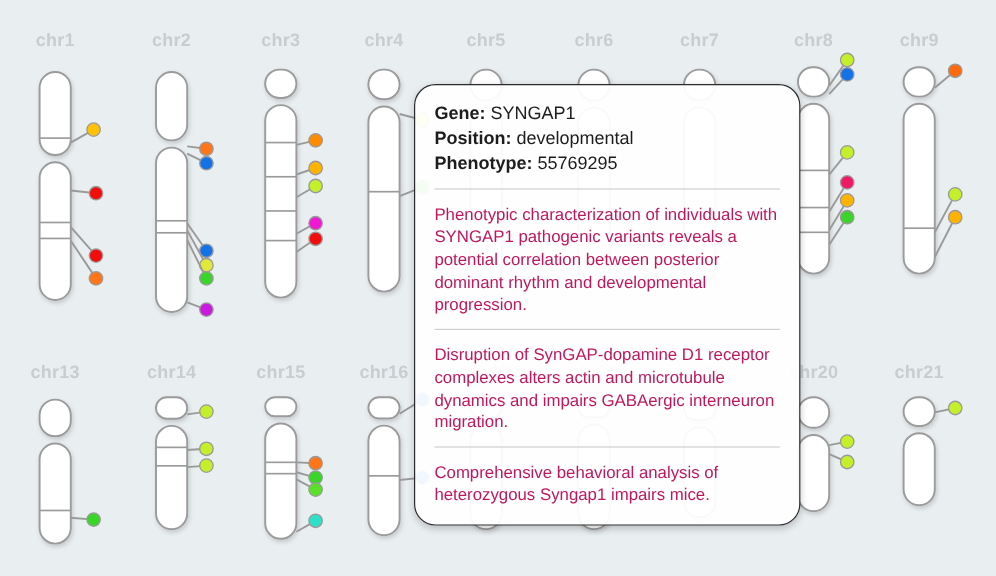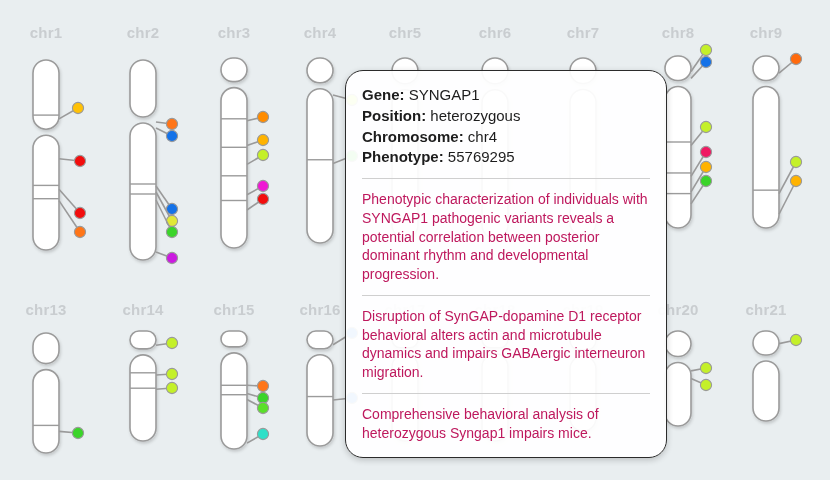--- a/index.html
+++ b/index.html
@@ -303,35 +303,31 @@
   </svg>
 
   <div id="tooltip">
     <div class="tt-head">
       <div class="tt-row">
         <span class="tt-key">Gene:</span>
         <span class="tt-val">SYNGAP1</span>
       </div>
       <div class="tt-row">
         <span class="tt-key">Position:</span>
-        <span class="tt-val">heterozygous</span>
-      </div>
-      <div class="tt-row">
-        <span class="tt-key">Chromosome:</span>
-        <span class="tt-val">chr4</span>
+        <span class="tt-val">developmental</span>
       </div>
       <div class="tt-row">
         <span class="tt-key">Phenotype:</span>
         <span class="tt-val">55769295</span>
       </div>
     </div>
 
     <hr class="tt-sep">
     <div class="tt-pub">Phenotypic characterization of individuals with SYNGAP1 pathogenic variants reveals a potential correlation between posterior dominant rhythm and developmental progression.</div>
 
     <hr class="tt-sep">
-    <div class="tt-pub">Disruption of SynGAP-dopamine D1 receptor behavioral alters actin and microtubule dynamics and impairs GABAergic interneuron migration.</div>
+    <div class="tt-pub">Disruption of SynGAP-dopamine D1 receptor complexes alters actin and microtubule dynamics and impairs GABAergic interneuron migration.</div>
 
     <hr class="tt-sep">
     <div class="tt-pub last">Comprehensive behavioral analysis of heterozygous Syngap1 impairs mice.</div>
   </div>
 
 </div>
 
 </body></html>

